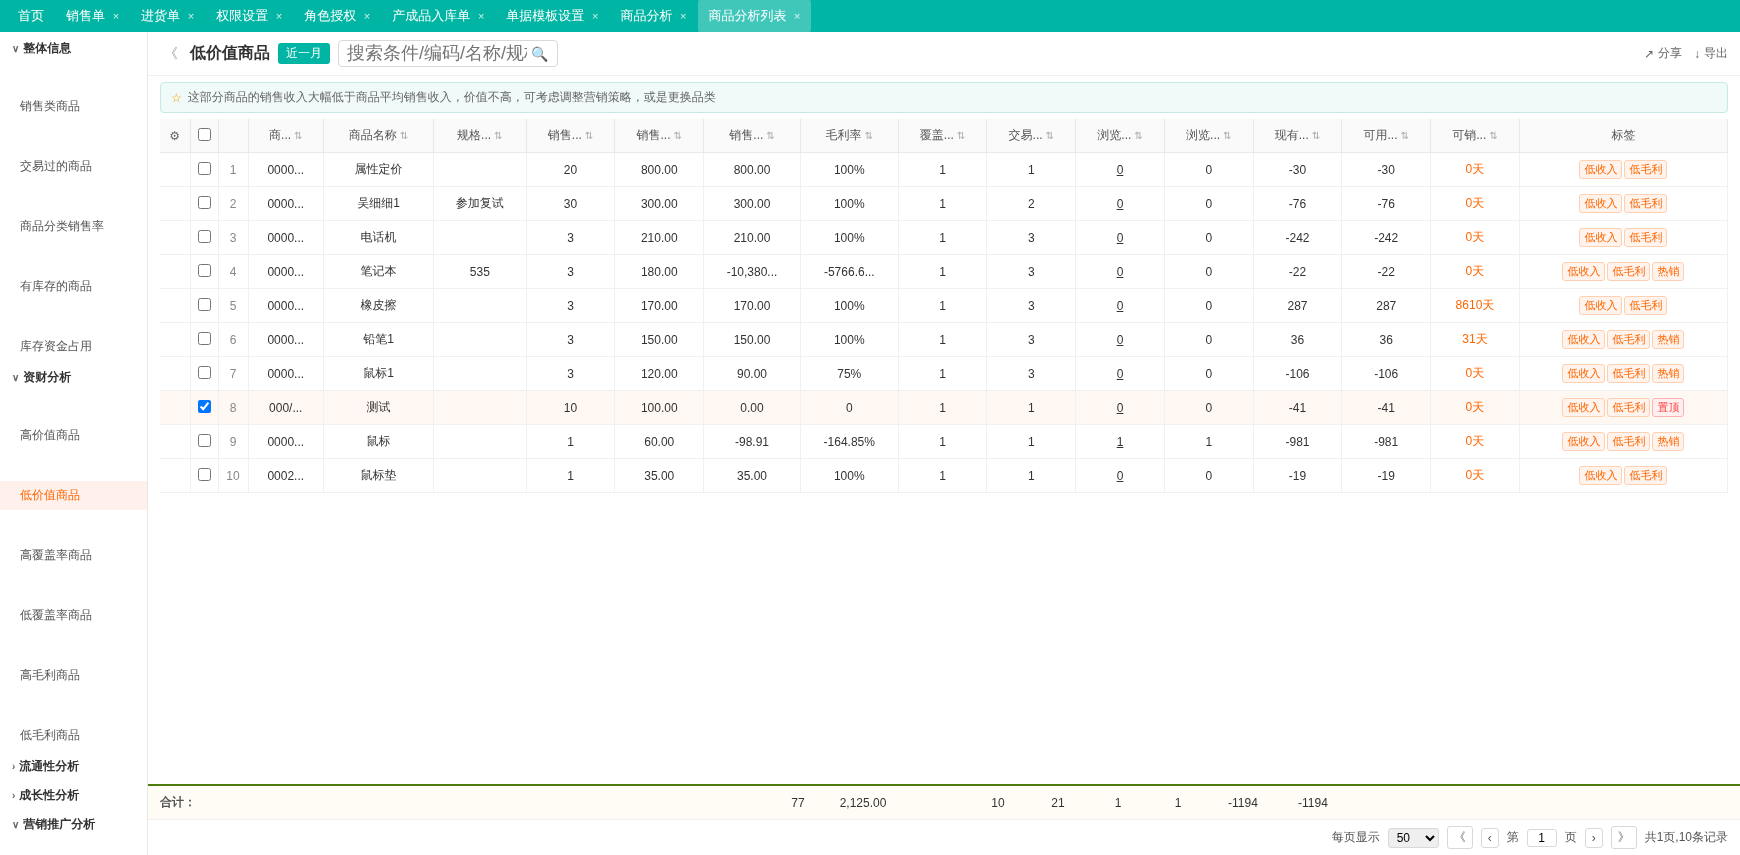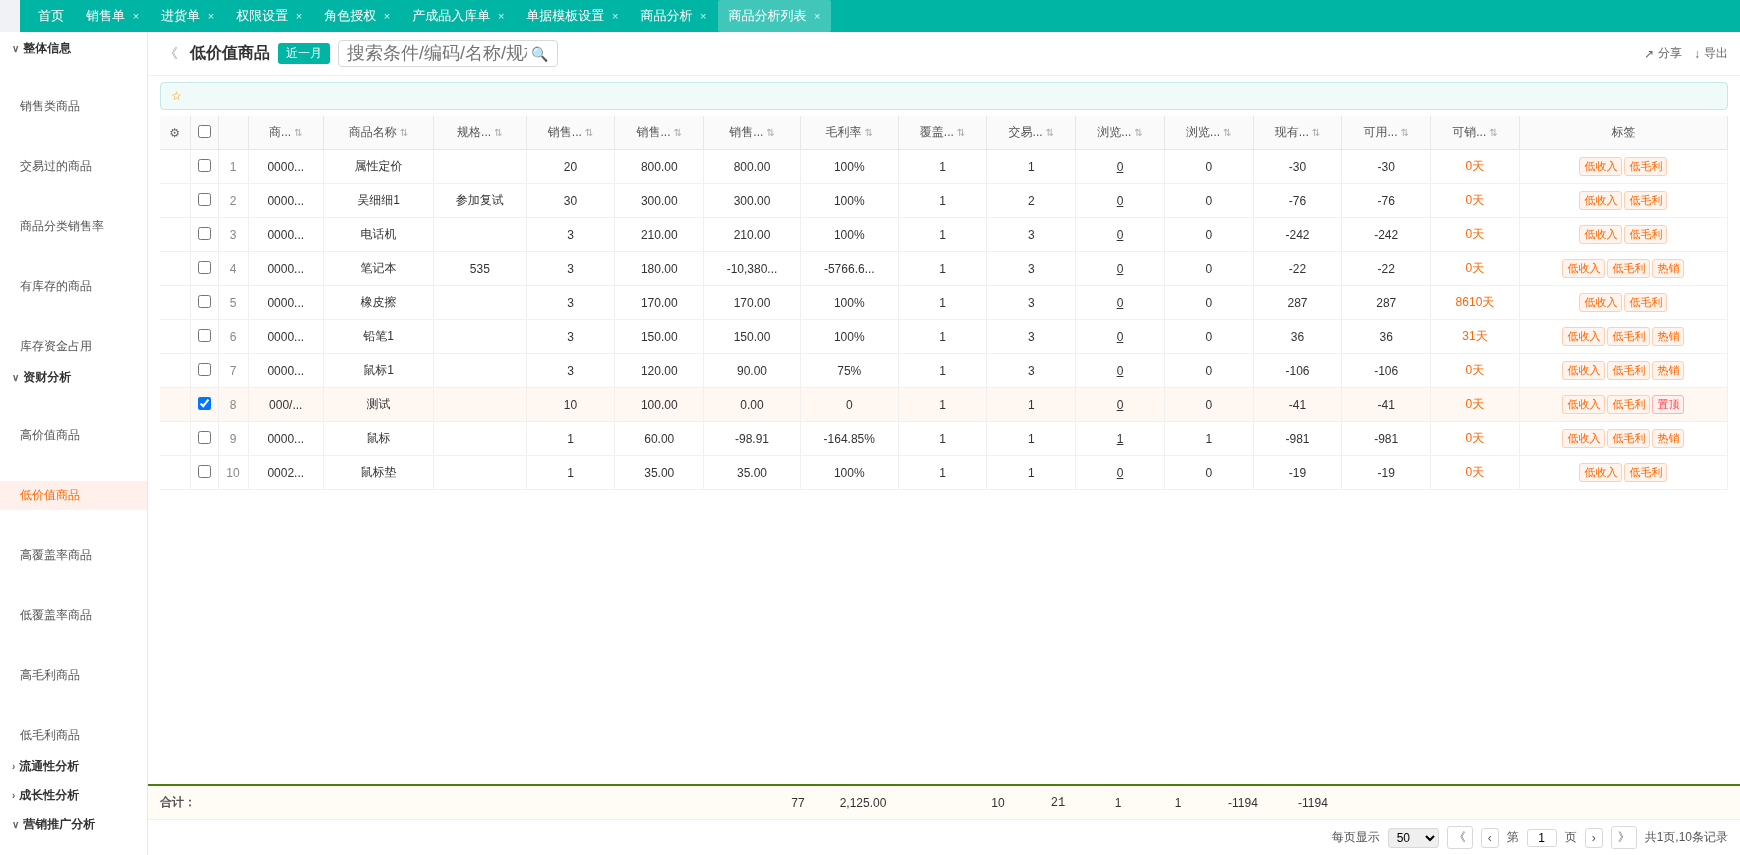--- a/index.html
+++ b/index.html
@@ -6,21 +6,20 @@
     body { font-family: 'Microsoft YaHei', Arial, sans-serif; font-size: 12px; background: #f0f2f5; overflow: hidden; }
 
     
     .top-nav {
       display: flex;
       align-items: center;
       background: #00b5a3;
       height: 32px;
       padding: 0 8px;
       gap: 2px;
-      margin-left: 20px;
     }
     .nav-item {
       color: #fff;
       padding: 0 10px;
       height: 32px;
       line-height: 32px;
       cursor: pointer;
       font-size: 13px;
       white-space: nowrap;
       border-radius: 2px;
@@ -335,20 +334,21 @@
         </div>
         <div class="action-btn">
           <span>↓</span>
           <span>导出</span>
         </div>
       </div>
     </div>
 
     <div class="info-bar">
       <span class="icon">☆</span>
+      <span>这部分商品的销售收入大幅低于商品平均销售收入，价值不高，可考虑调整营销策略，或是更换品类</span>
     </div>
 
     <div class="table-container">
       <table>
         <thead>
           <tr>
             <th style="width:30px;">
               <span class="gear-icon">⚙</span>
             </th>
             <th style="width:28px;">
@@ -670,21 +670,21 @@
     </div>
 
     <div class="footer-row">
       <span class="footer-label">合计：</span>
       <div class="footer-cells">
         <span style="width:560px; display:inline-block;"></span>
         <span class="footer-cell" style="width:60px;">77</span>
         <span class="footer-cell" style="width:70px;">2,125.00</span>
         <span style="width:70px; display:inline-block;"></span>
         <span class="footer-cell" style="width:60px;">10</span>
-        <span class="footer-cell" style="width:60px;font-family:Liberation Mono, monospace;">21</span>
+        <span class="footer-cell" style="width:60px;">21</span>
         <span class="footer-cell" style="width:60px;">1</span>
         <span class="footer-cell" style="width:60px;">1</span>
         <span class="footer-cell" style="width:70px;">-1194</span>
         <span class="footer-cell" style="width:70px;">-1194</span>
       </div>
     </div>
 
     <div class="pagination-bar">
       <span>每页显示</span>
       <select class="page-size-select">

